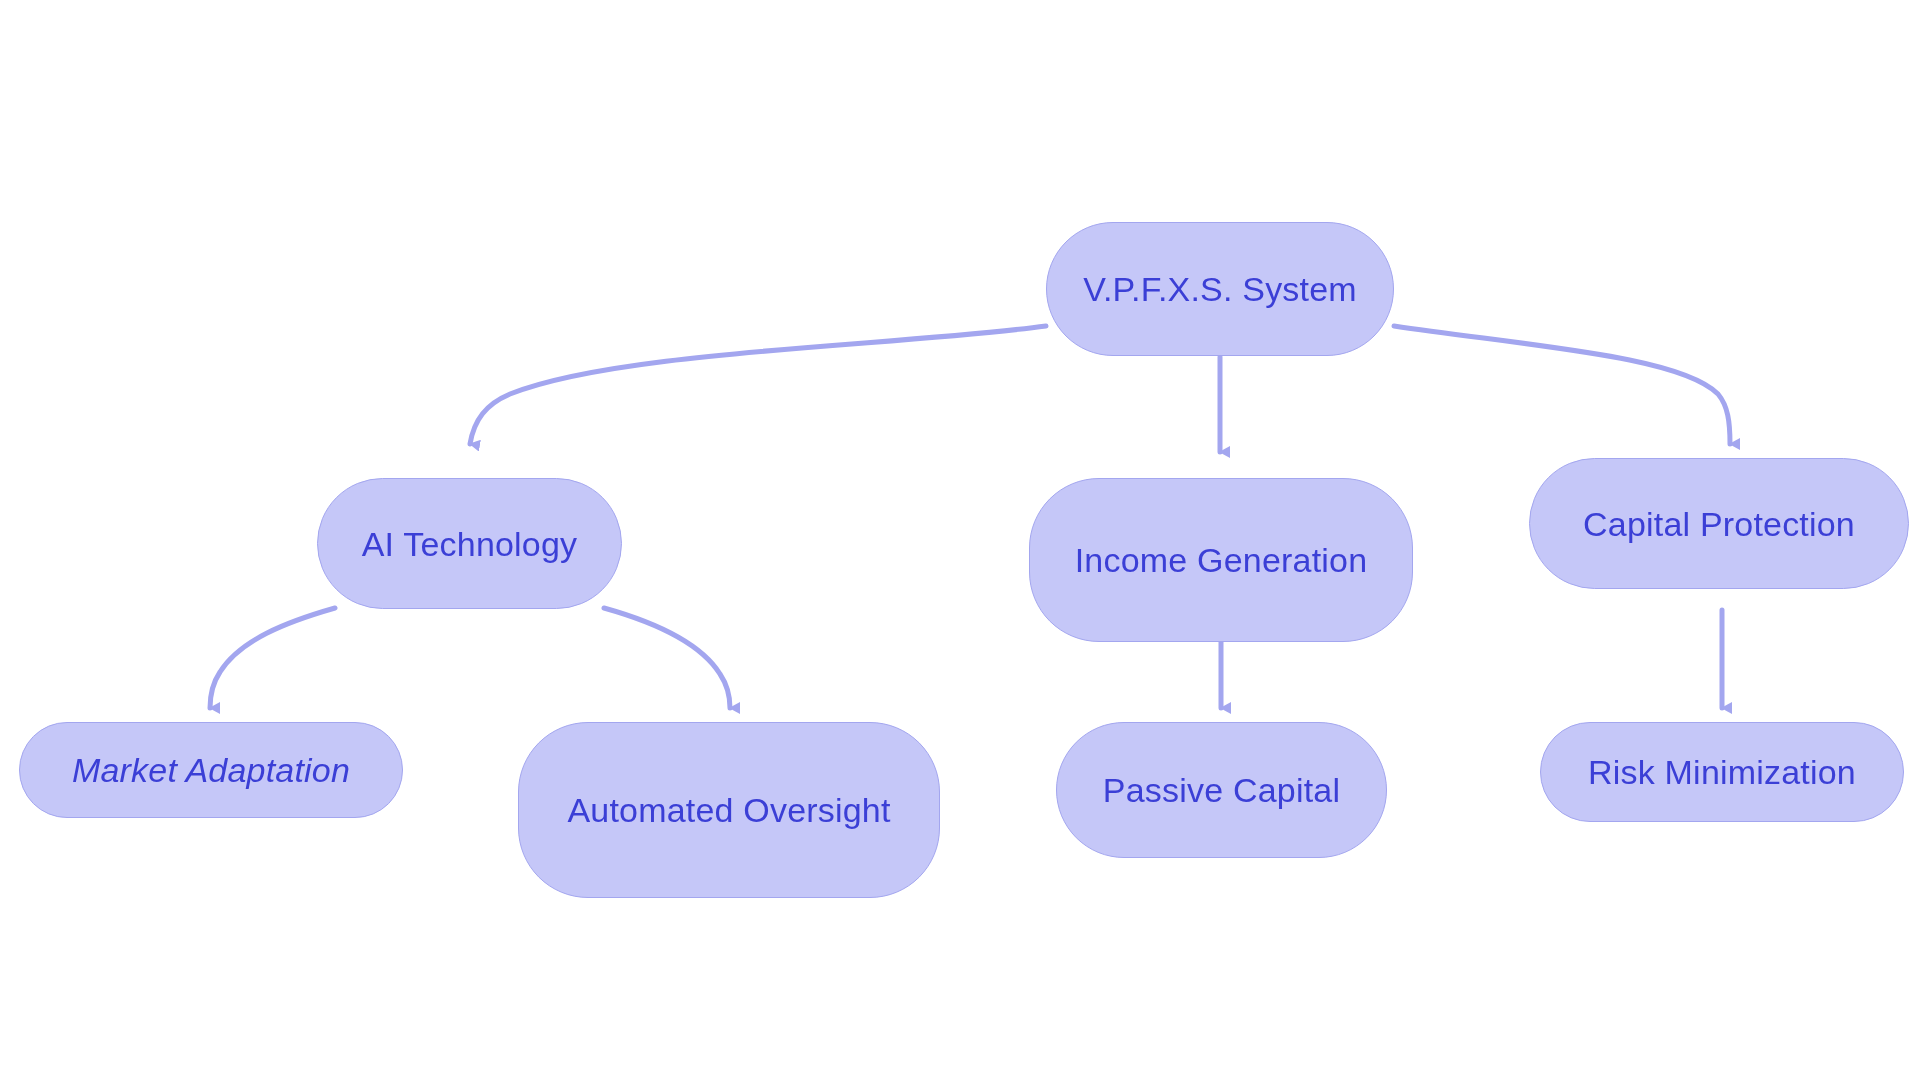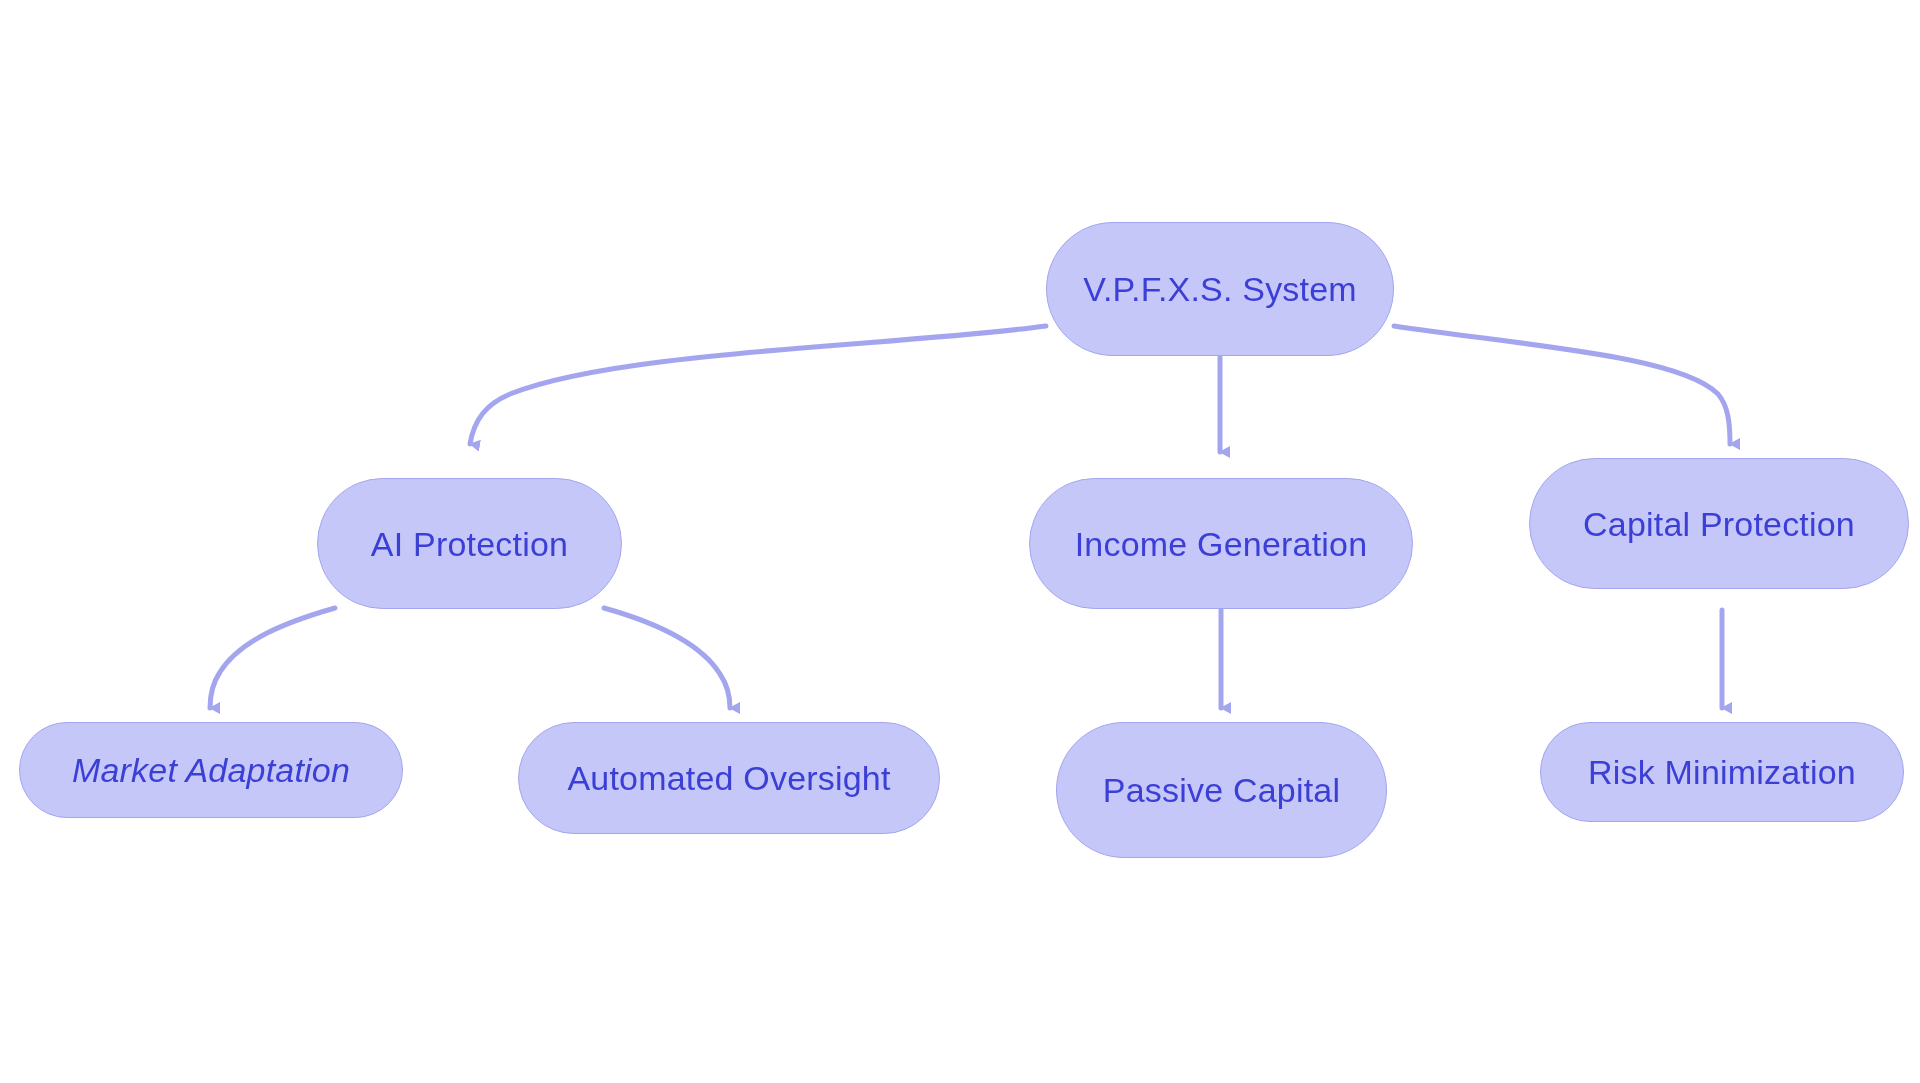--- a/index.html
+++ b/index.html
@@ -72,36 +72,36 @@
     <path d="M 1221 610 L 1221 708" fill="none" stroke="#a3a6ef" stroke-width="5" stroke-linecap="round" marker-end="url(#arrowhead)"></path>
 
     <path d="M 1722 610 L 1722 708" fill="none" stroke="#a3a6ef" stroke-width="5" stroke-linecap="round" marker-end="url(#arrowhead)"></path>
   </svg>
 
   <div class="node" style="left:1046px; top:222px; width:348px; height:134px;">
     <span class="node-label">V.P.F.X.S. System</span>
   </div>
 
   <div class="node" style="left:317px; top:478px; width:305px; height:131px;">
-    <span class="node-label">AI Protection</span>
+    <span class="node-label">AI Technology</span>
   </div>
 
-  <div class="node" style="left:1029px; top:478px; width:384px; height:131px;">
+  <div class="node" style="left:1029px; top:478px; width:384px; height:164px;">
     <span class="node-label">Income Generation</span>
   </div>
 
   <div class="node" style="left:1529px; top:458px; width:380px; height:131px;">
     <span class="node-label">Capital Protection</span>
   </div>
 
   <div class="node" style="left:19px; top:722px; width:384px; height:96px;font-style:italic;">
     <span class="node-label">Market Adaptation</span>
   </div>
 
-  <div class="node" style="left:518px; top:722px; width:422px; height:112px;">
+  <div class="node" style="left:518px; top:722px; width:422px; height:176px;">
     <span class="node-label">Automated Oversight</span>
   </div>
 
   <div class="node" style="left:1056px; top:722px; width:331px; height:136px;">
     <span class="node-label">Passive Capital</span>
   </div>
 
   <div class="node" style="left:1540px; top:722px; width:364px; height:100px;">
     <span class="node-label">Risk Minimization</span>
   </div>

